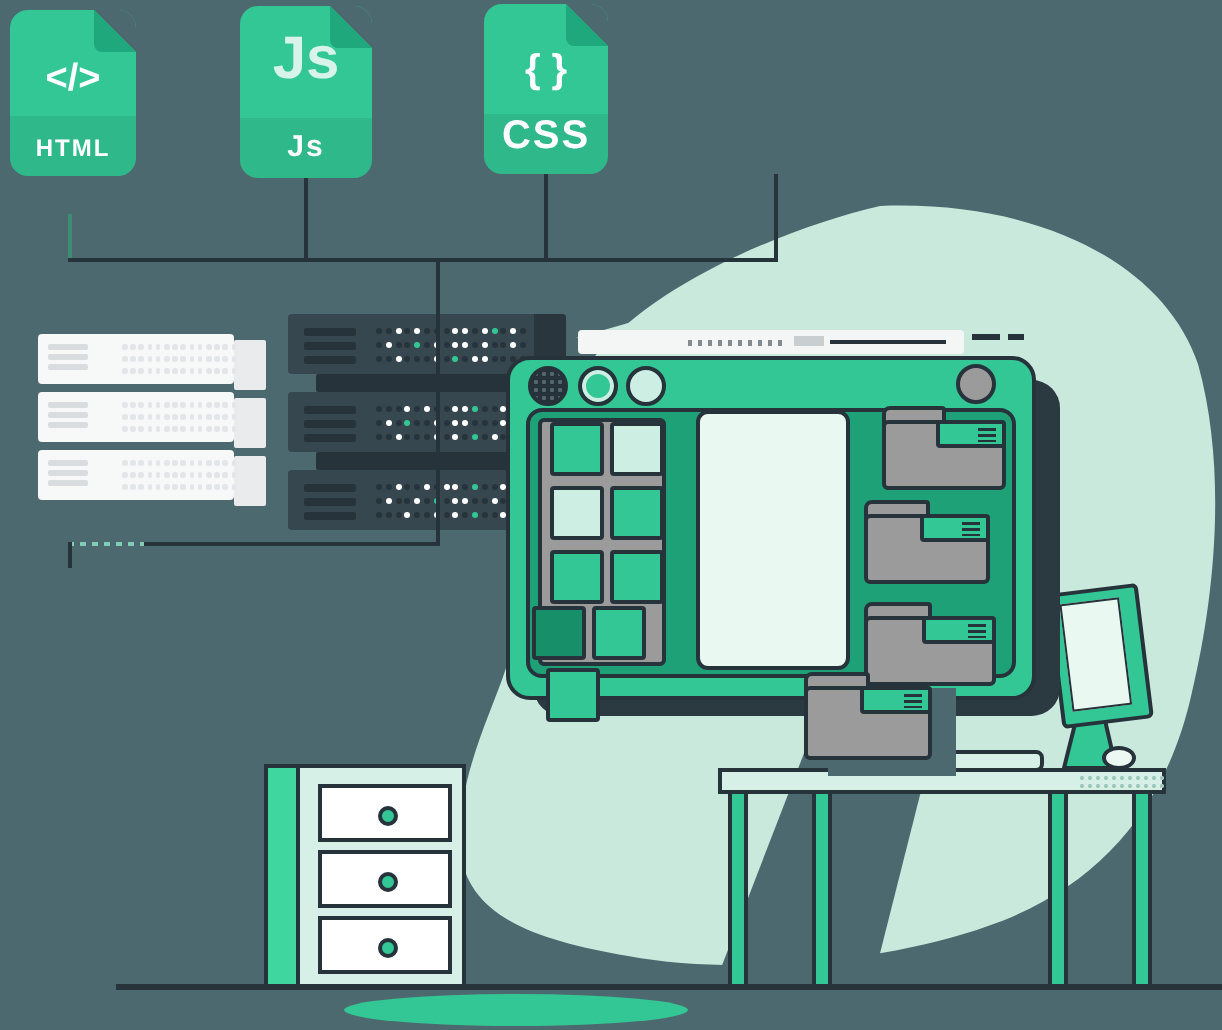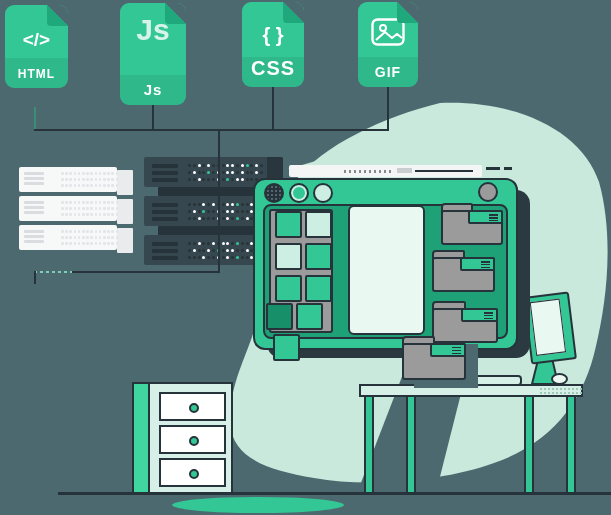--- a/index.html
+++ b/index.html
@@ -507,39 +507,28 @@
   </div>
   <div class="ellipse" style="left:172px;top:497px;width:172px;height:16px;"></div>
 
   <div class="badge" style="left:5px;top:5px;width:63px;height:83px;">
     <div class="band"></div>
     <div class="glyph" style="top:24px;font-size:19px;">&lt;/&gt;</div>
     <div class="label" style="font-size:12px;">HTML</div>
     <div class="fold-cut"></div>
     <div class="fold"></div>
   </div>
-  <div class="badge" style="left:120px;top:3px;width:66px;height:102px;">
+  <div class="badge" style="left:120px;top:3px;width:66px;height:86px;">
     <div class="band"></div>
     <div class="glyph" style="top:10px;font-size:30px;color:#d8f3e9;">Js</div>
     <div class="label" style="font-size:15px;">Js</div>
     <div class="fold-cut"></div>
     <div class="fold"></div>
   </div>
   <div class="badge" style="left:242px;top:2px;width:62px;height:85px;">
     <div class="band"></div>
     <div class="glyph" style="top:22px;font-size:20px;">{ }</div>
     <div class="label" style="font-size:20px;">CSS</div>
     <div class="fold-cut"></div>
     <div class="fold"></div>
   </div>
-  <div class="badge" style="left:358px;top:2px;width:60px;height:85px;">
-    <div class="band"></div>
-    <svg style="left:13px;top:16px;" width="34" height="28" viewBox="0 0 34 28">
-      <rect x="1.5" y="1.5" width="31" height="25" rx="5" fill="none" stroke="#ffffff" stroke-width="2.4"></rect>
-      <circle cx="12" cy="10" r="3" fill="none" stroke="#ffffff" stroke-width="2"></circle>
-      <path d="M5 22 L14 14 L21 20 L26 16 L31 20" fill="none" stroke="#ffffff" stroke-width="2.2" stroke-linejoin="round"></path>
-    </svg>
-    <div class="label" style="font-size:14px;">GIF</div>
-    <div class="fold-cut"></div>
-    <div class="fold"></div>
-  </div>
 
 </div>
 
 </body></html>

